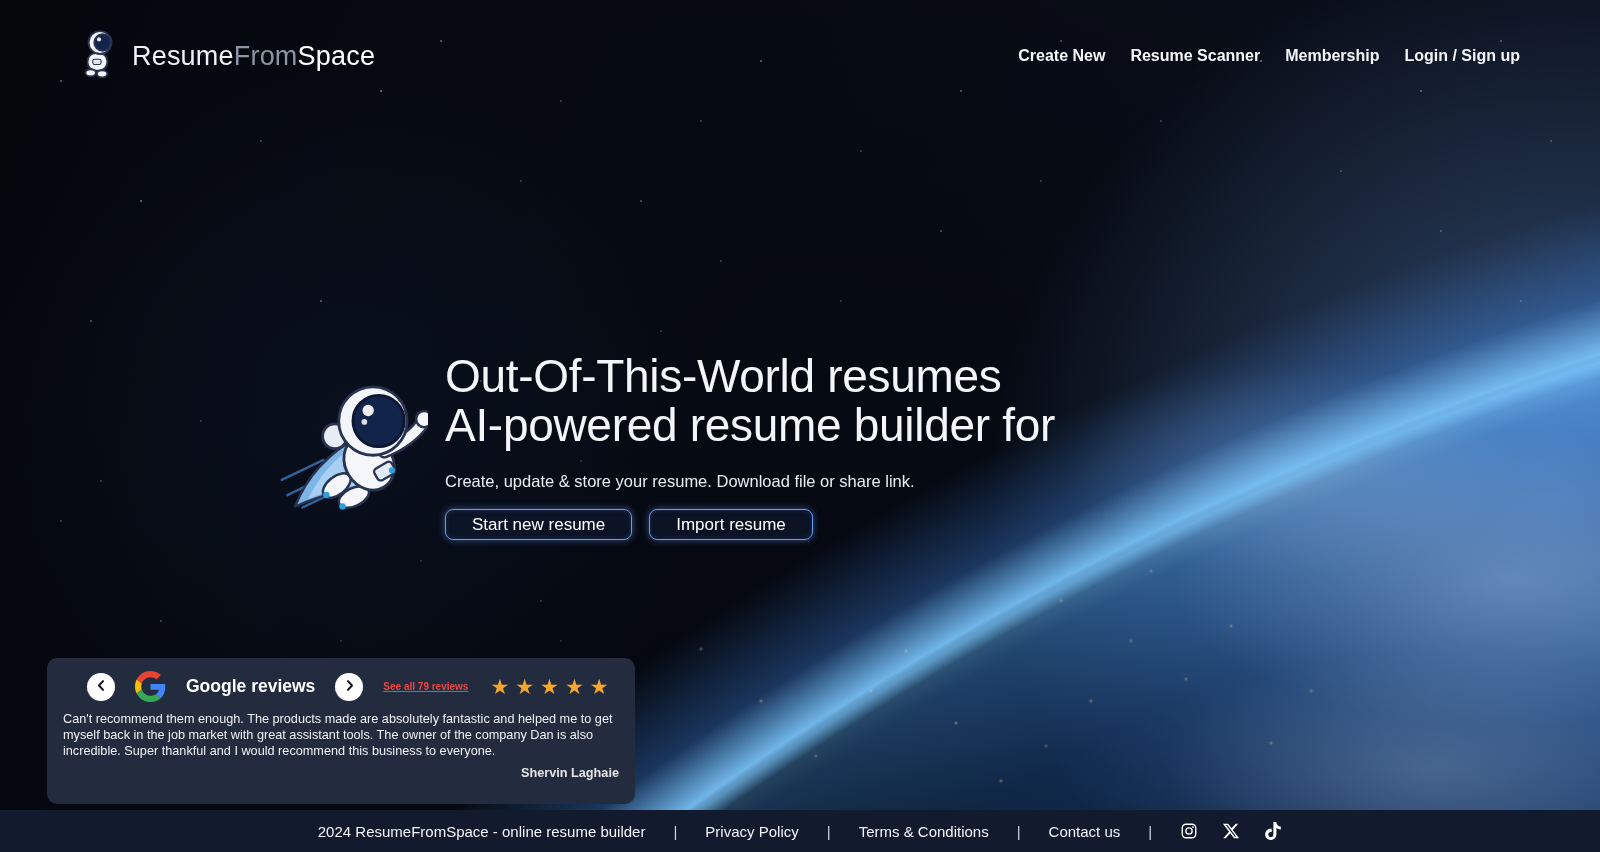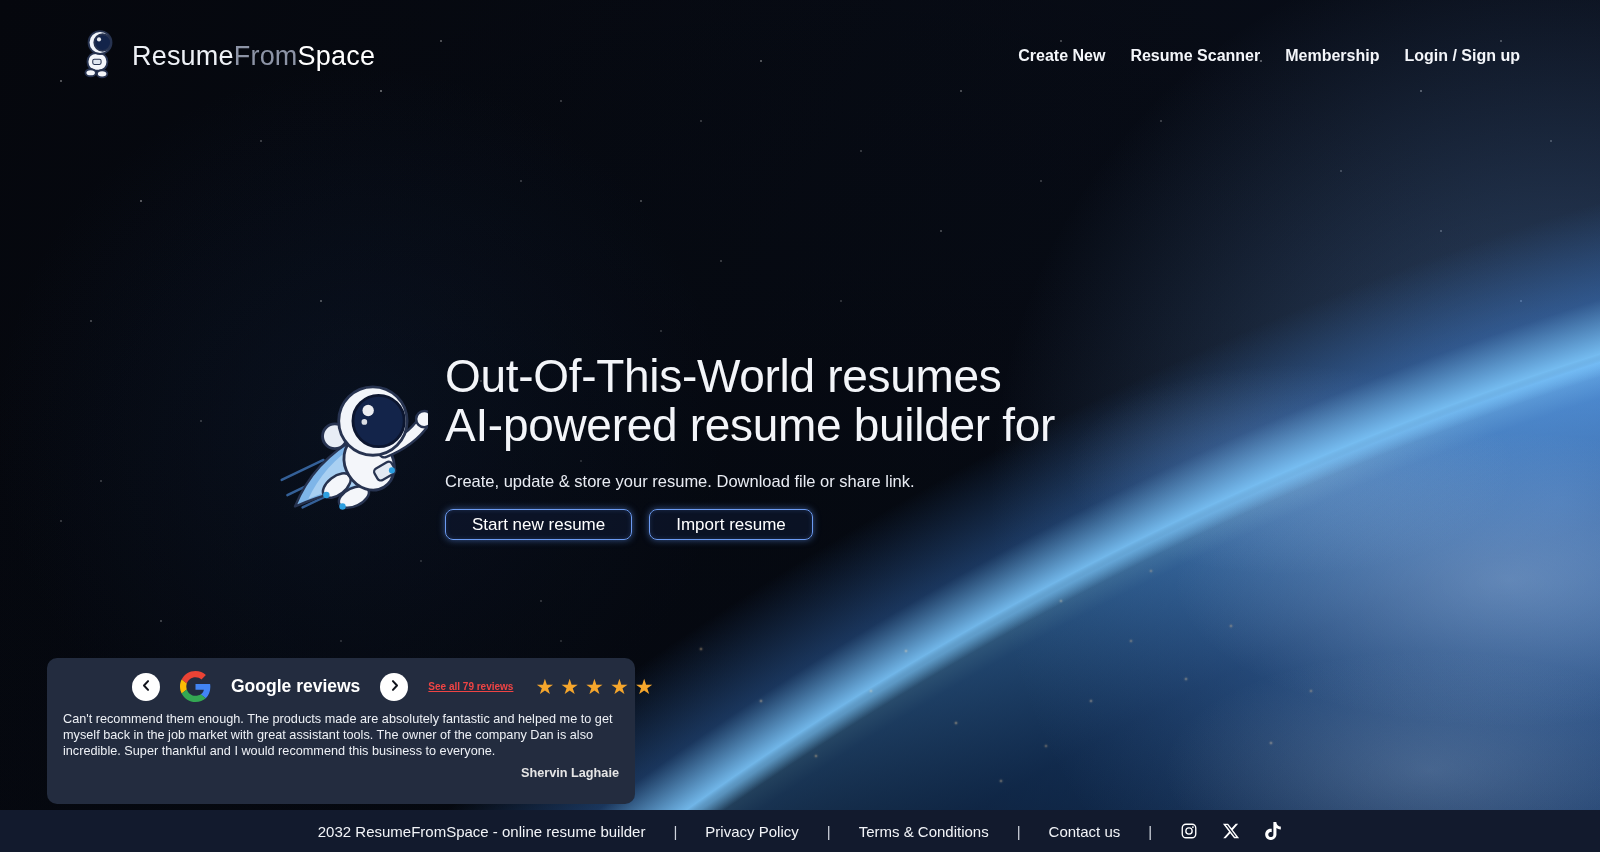--- a/index.html
+++ b/index.html
@@ -73,21 +73,21 @@
   .hero-title{color:#f3f5f9;font-size:46px;line-height:49px;font-weight:500;letter-spacing:-.3px;}
   .hero-sub{margin-top:22px;color:#e9ecf3;font-size:16.5px;}
   .hero-buttons{margin-top:18px;display:flex;gap:17px;}
   .glow-btn{height:31px;padding:0 26px;border-radius:8px;border:1.6px solid #6b9af0;
     background:rgba(15,24,48,.62);color:#fff;font-size:17px;font-family:inherit;cursor:pointer;
     box-shadow:0 0 7px rgba(95,145,240,.55), inset 0 0 5px rgba(95,145,240,.22);}
 
   
   .review-card{position:absolute;left:47px;top:658px;width:588px;height:146px;border-radius:10px;
     background:#232c3f;z-index:4;box-sizing:border-box;}
-  .review-head{display:flex;align-items:center;gap:20px;padding:13px 14px 0 40px;margin-left:45px;}
+  .review-head{display:flex;align-items:center;gap:20px;padding:13px 14px 0 40px;}
   .circle-btn{width:28px;height:28px;border-radius:50%;background:#fff;border:none;display:flex;
     align-items:center;justify-content:center;cursor:pointer;flex:0 0 auto;padding:0;}
   .circle-btn svg{width:15px;height:15px;}
   .g-logo{width:31px;height:31px;flex:0 0 auto;}
   .review-source{color:#fff;font-size:17.5px;font-weight:700;white-space:nowrap;}
   .see-all{color:#ef4444;font-size:10px;font-weight:700;text-decoration:underline;white-space:nowrap;cursor:pointer;}
   .stars-row{color:#f5a62c;font-size:21px;letter-spacing:6px;white-space:nowrap;margin-left:2px;}
   .review-body{margin:9px 16px 0 16px;color:#eef1f6;font-size:12.7px;line-height:16px;max-width:560px;}
   .reviewer{margin:7px 16px 0 0;text-align:right;color:#e5e5e5;font-size:12.7px;font-weight:700;}
 
@@ -203,21 +203,21 @@
         </span>
       </button>
       <a class="see-all">See all 79 reviews</a>
       <span class="stars-row">★★★★★</span>
     </div>
     <div class="review-body">Can't recommend them enough. The products made are absolutely fantastic and helped me to get myself back in the job market with great assistant tools. The owner of the company Dan is also incredible. Super thankful and I would recommend this business to everyone.</div>
     <div class="reviewer">Shervin Laghaie</div>
   </div>
 
   <div class="footer">
-    <span>2032 ResumeFromSpace - online resume builder</span>
+    <span>2024 ResumeFromSpace - online resume builder</span>
     <span class="sep">|</span>
     <a>Privacy Policy</a>
     <span class="sep">|</span>
     <a>Terms &amp; Conditions</a>
     <span class="sep">|</span>
     <a>Contact us</a>
     <span class="sep">|</span>
     <div class="social">
       <span>
         <svg viewBox="0 0 24 24" fill="none">

